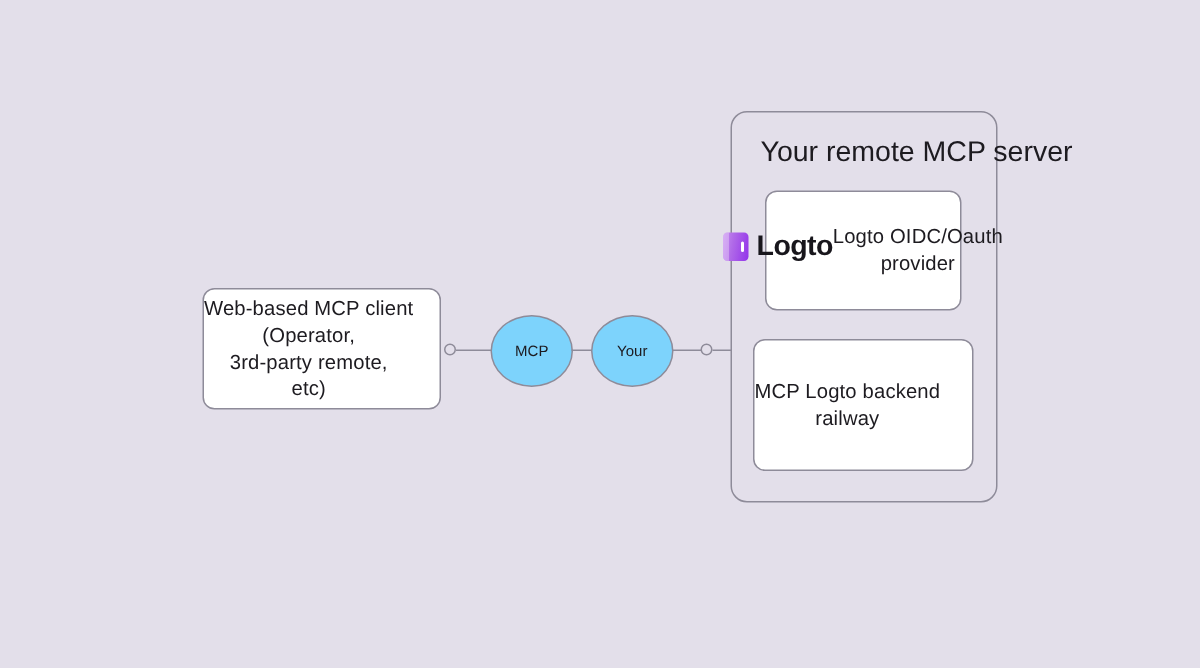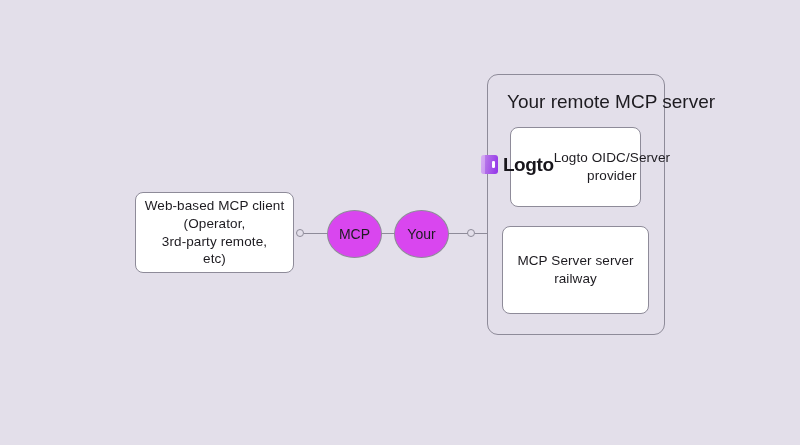--- a/index.html
+++ b/index.html
@@ -21,21 +21,21 @@
 
   
   .node {
     position: absolute;
     box-sizing: border-box;
     background: #ffffff;
     border: 1.4px solid #8e8b99;
     border-radius: 8px;
     display: flex;
     align-items: center;
-    justify-content: center;
+    justify-content: flex-start;
     text-align: center;
     color: #1d1b20;
   }
   .node .lines {
     line-height: 1.33;
     font-size: 13.5px;
     letter-spacing: .1px;
   }
   .node .lines div { white-space: nowrap; }
 
@@ -125,27 +125,27 @@
     font-weight: bold;
     letter-spacing: -0.4px;
     color: #18161c;
     line-height: 1;
   }
 
   
   .ellipse {
     position: absolute;
     box-sizing: border-box;
-    background: #d946ef;
+    background: #7dd3fc;
     border: 1.4px solid #8e8b99;
     border-radius: 50%;
     display: flex;
     align-items: center;
     justify-content: center;
-    font-size: 14px;
+    font-size: 10px;
     color: #1d1b20;
   }
   #mcp-ellipse  { left: 327px; top: 210px; width: 55px; height: 48px; }
   #auth-ellipse { left: 394px; top: 210px; width: 55px; height: 48px; }
 
   
   .edge {
     position: absolute;
     height: 1.4px;
     background: #8e8b99;
@@ -203,25 +203,25 @@
   <div id="server-container">
     <div id="server-title">Your remote MCP server</div>
   </div>
 
   <div class="node" id="logto-node">
     <div class="brand">
       <span class="brand-mark"></span>
       <span class="brand-word">Logto</span>
     </div>
     <div class="lines">
-      <div>Logto OIDC/Server</div>
+      <div>Logto OIDC/Oauth</div>
       <div>provider</div>
     </div>
   </div>
 
   <div class="node" id="backend-node">
     <div class="lines">
-      <div>MCP Server server</div>
+      <div>MCP Logto backend</div>
       <div>railway</div>
     </div>
   </div>
 
 </div>
 
 </body></html>

